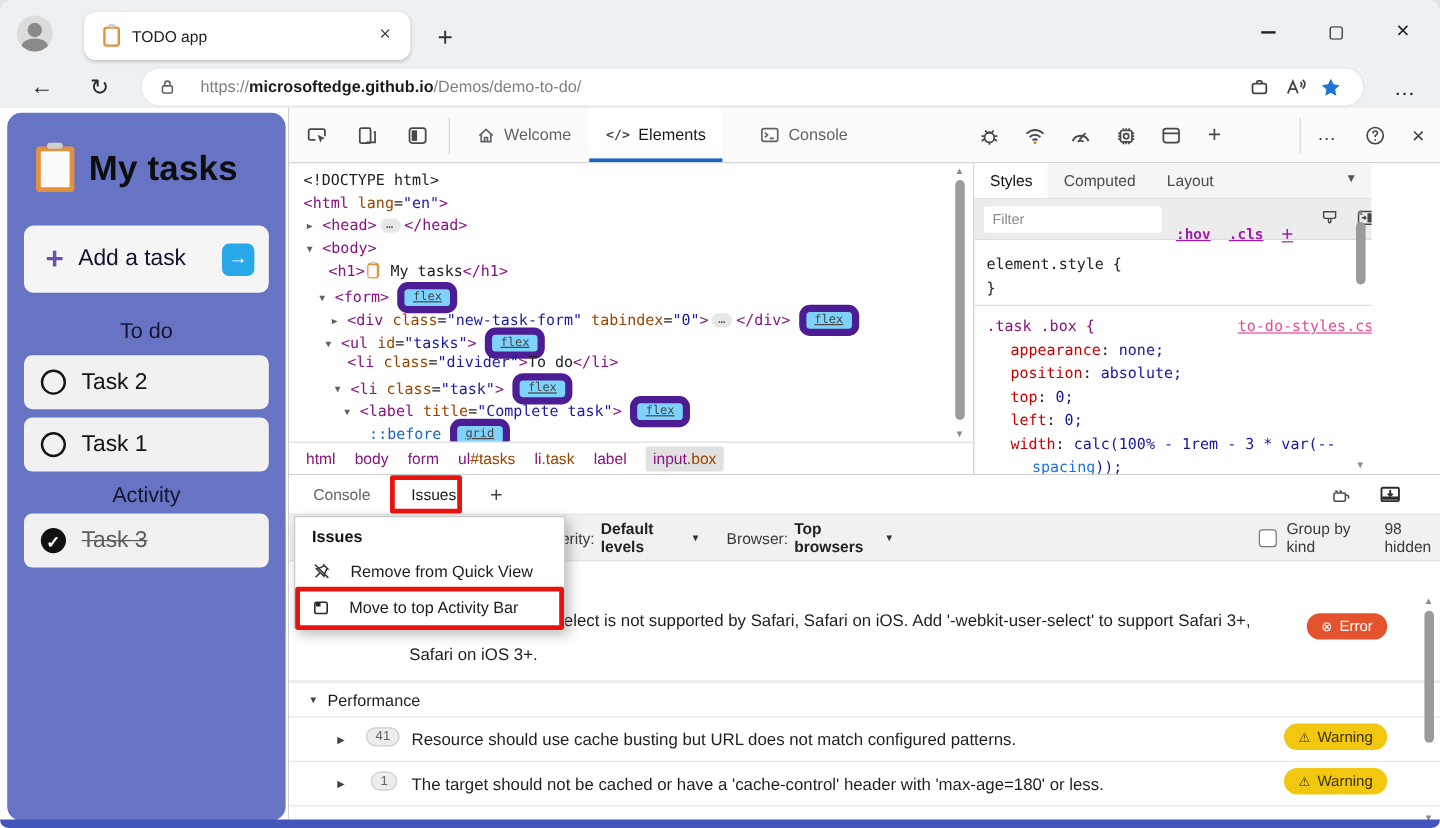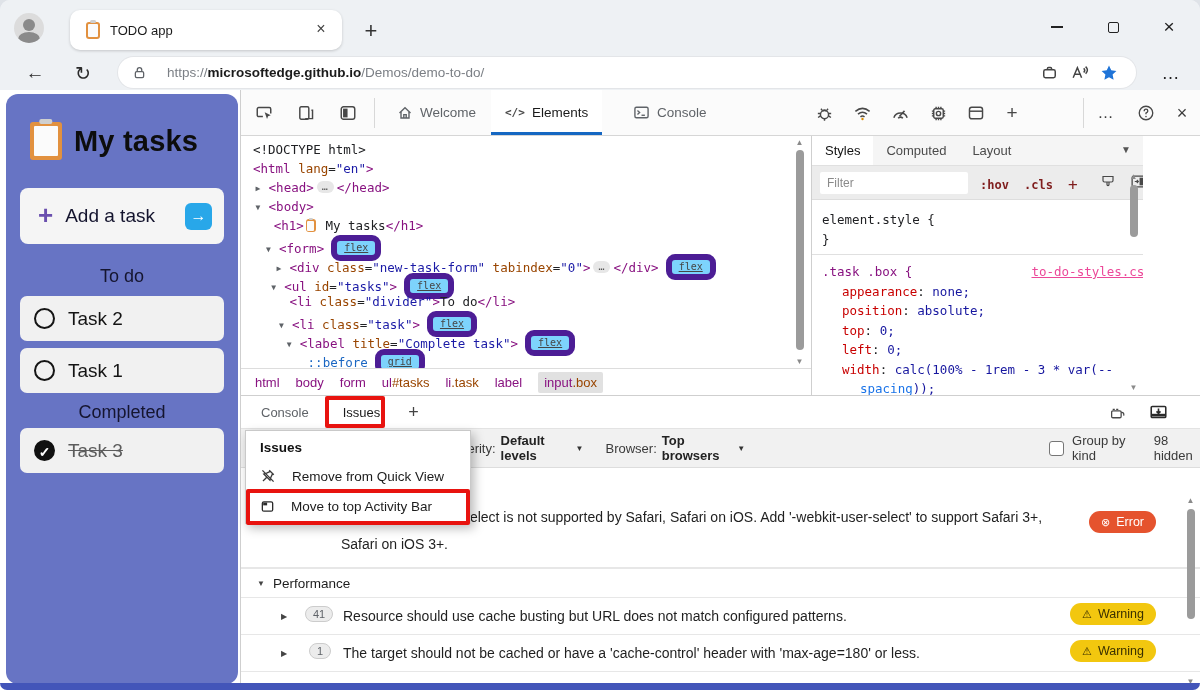--- a/index.html
+++ b/index.html
@@ -90,21 +90,21 @@
   .sb-thumb { position:absolute; left:3.5px; width:8px; background:#9b9b9b; border-radius:4px; }
 
   
   #styles { position:absolute; left:570px; top:46px; width:332px; height:259px; border-left:1px solid #cfcfcf; overflow:hidden;}
   #styles-tabs { position:absolute; top:0; left:0; right:0; height:30px; background:#f5f5f5; border-bottom:1px solid #e0e0e0; display:flex; align-items:stretch; font-size:13px; color:#4b4b4b;}
   .st-tab { padding:0 13px; display:flex; align-items:center; }
   .st-tab.active { background:#fff; color:#111; }
   .st-chevron { position:absolute; right:12px; top:8px; color:#555; font-size:10px;}
   #styles-filterrow { position:absolute; top:30px; left:0; right:0; height:34px; background:#ececec; border-bottom:1px solid #ddd; }
   .filter-input { position:absolute; left:8px; top:6px; width:148px; height:22px; background:#fff; border-radius:2px; font-size:12px; color:#8a8a8a; padding-left:7px; line-height:22px;}
-  .ftool { position:absolute; top:8px; font-size:12px; font-weight:bold; color:#7f1d1d; font-family:"DejaVu Sans Mono",monospace; line-height:22px;}
+  .ftool { position:absolute; top:18px; font-size:12px; font-weight:bold; color:#a21caf; font-family:"DejaVu Sans Mono",monospace; line-height:22px;text-decoration:underline;}
   .css { font-family:"DejaVu Sans Mono",monospace; font-size:12.5px; line-height:19.5px; color:#202124;}
   .sel { color:#881280; }
   .prop { color:#c80000; } .val { color:#16169f; } .varblue { color:#1a73e8; }
   .csslink { color:#ec4899; text-decoration:underline; }
 
   
   #drawer { position:absolute; left:0; top:305px; right:0; bottom:0; border-top:1px solid #cfcfcf; background:#fff;}
   #drawer-tabs { position:absolute; top:0; left:0; right:0; height:33px; background:#fff; border-bottom:1px solid #e3e3e3;
     display:flex; align-items:center; font-size:13px; color:#5f6368; }
   .dtab { padding:0 6px; margin-left:14px;}
@@ -208,21 +208,21 @@
       </div>
       <div class="sb-section" style="top:172px;">To do</div>
       <div class="taskcard" style="top:202px;">
         <span class="tcircle"></span>
         <span class="tlabel">Task 2</span>
       </div>
       <div class="taskcard" style="top:254px;">
         <span class="tcircle"></span>
         <span class="tlabel">Task 1</span>
       </div>
-      <div class="sb-section" style="top:308px;">Completed</div>
+      <div class="sb-section" style="top:308px;">Activity</div>
       <div class="taskcard" style="top:334px;">
         <span class="tcircle done"></span>
         <span class="tlabel done">Task 3</span>
       </div>
     </div>
   </div>
 
   <div id="devtools">
 
     <div id="dt-toolbar">

